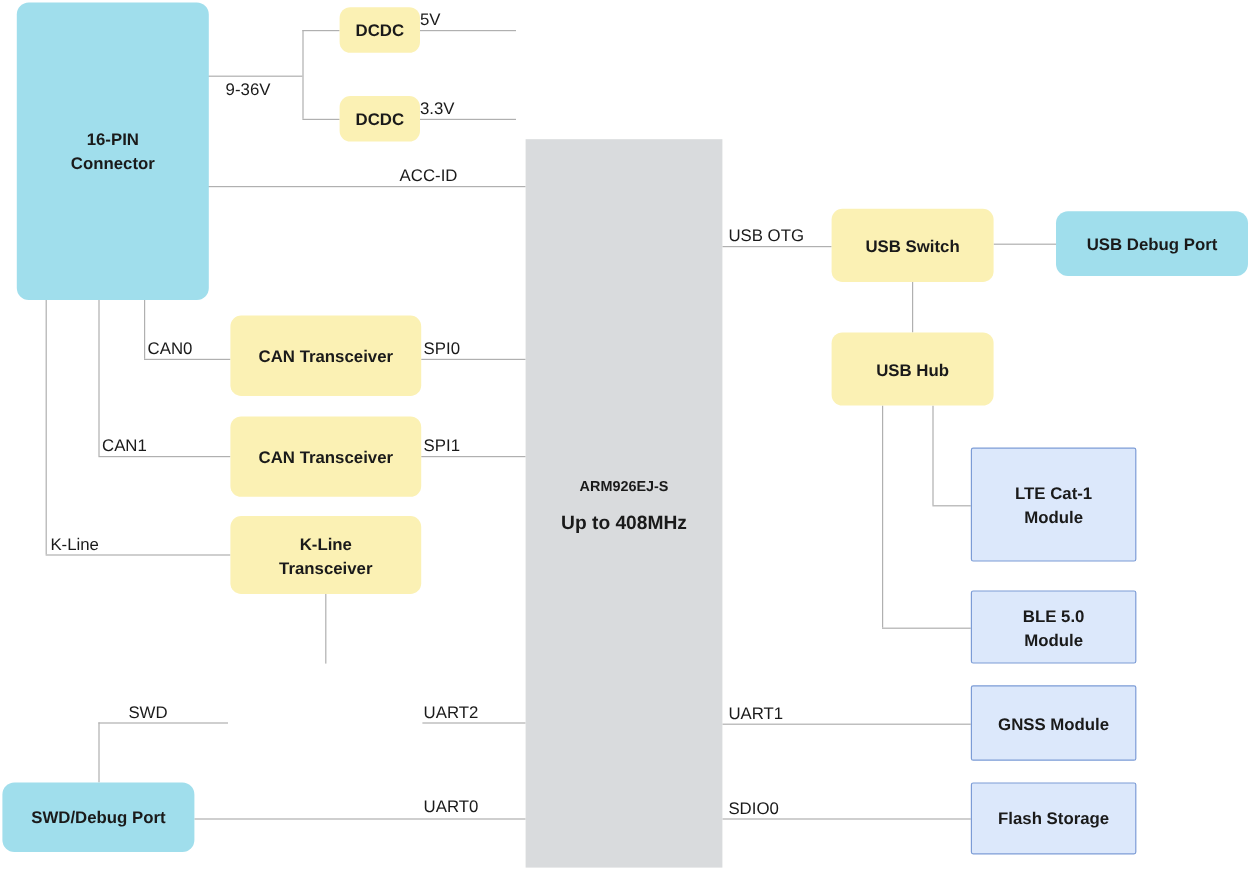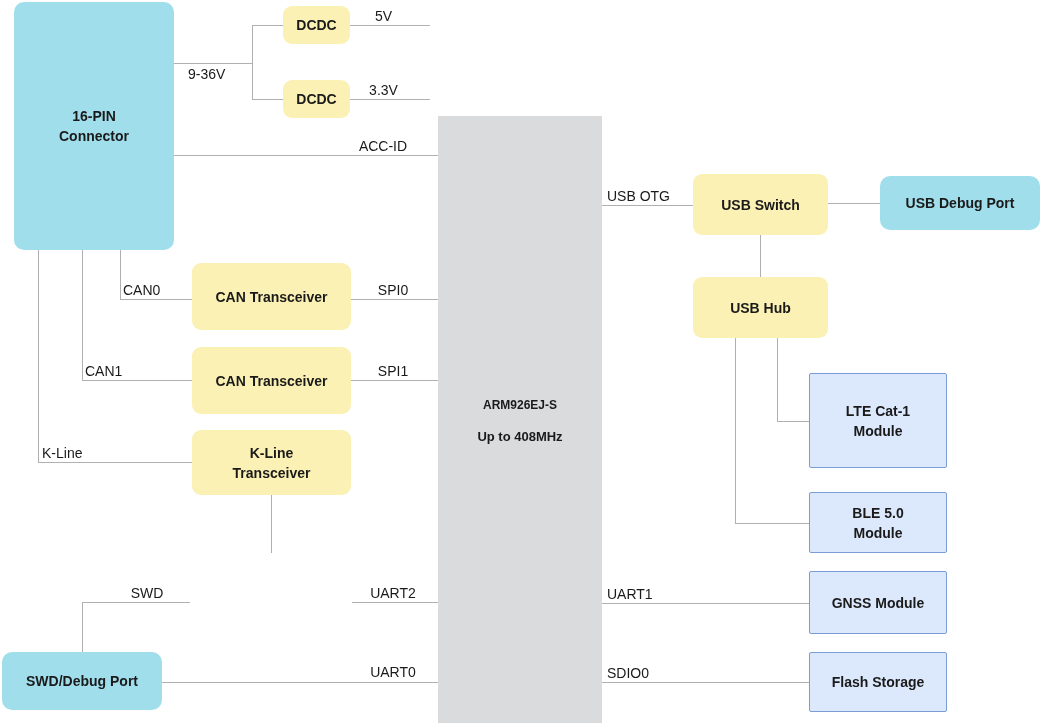--- a/index.html
+++ b/index.html
@@ -4,31 +4,31 @@
 <style>
   html,body{margin:0;padding:0;background:#fff;}
   .canvas{
     position:relative;width:1041px;height:727px;background:#fff;overflow:hidden;
     font-family:"Liberation Sans",sans-serif;color:var(--text-color,#1a1a1a);
   }
   .ln{position:absolute;background:var(--line-color,#b0b0b0);}
   .ln.h{height:1px;}
   .ln.v{width:1px;}
   .elabel{position:absolute;font-size:14px;line-height:17px;white-space:nowrap;}
-  .elabel.r{text-align:center;}
+  .elabel.r{text-align:left;}
   .node{
     position:absolute;display:flex;flex-direction:column;align-items:center;justify-content:center;
     font-size:14px;line-height:20px;text-align:center;box-sizing:border-box;font-weight:bold;
   }
   .cyan{background:var(--cyan-fill,#a0deec);border-radius:10px;}
   .yellow{background:var(--yellow-fill,#fbf1b4);border-radius:9px;}
   .gray{background:var(--gray-fill,#d9dbdd);border-radius:0;}
   .blue{background:var(--blue-fill,#dce8fb);border:1px solid var(--blue-border,#7c9cd6);border-radius:2px;}
   .arm-title{font-size:12px;line-height:20px;}
-  .arm-sub{font-size:13px;line-height:16px;margin-top:14px;}
+  .arm-sub{font-size:16px;line-height:16px;margin-top:14px;}
 </style>
 </head>
 <body>
 
 <div class="canvas">
 
   <div class="ln h" style="left:162px;top:63px;width:90px"></div>
   <div class="ln v" style="left:252px;top:25px;height:74px"></div>
   <div class="ln h" style="left:252px;top:25px;width:31px"></div>
   <div class="ln h" style="left:252px;top:99px;width:31px"></div>

